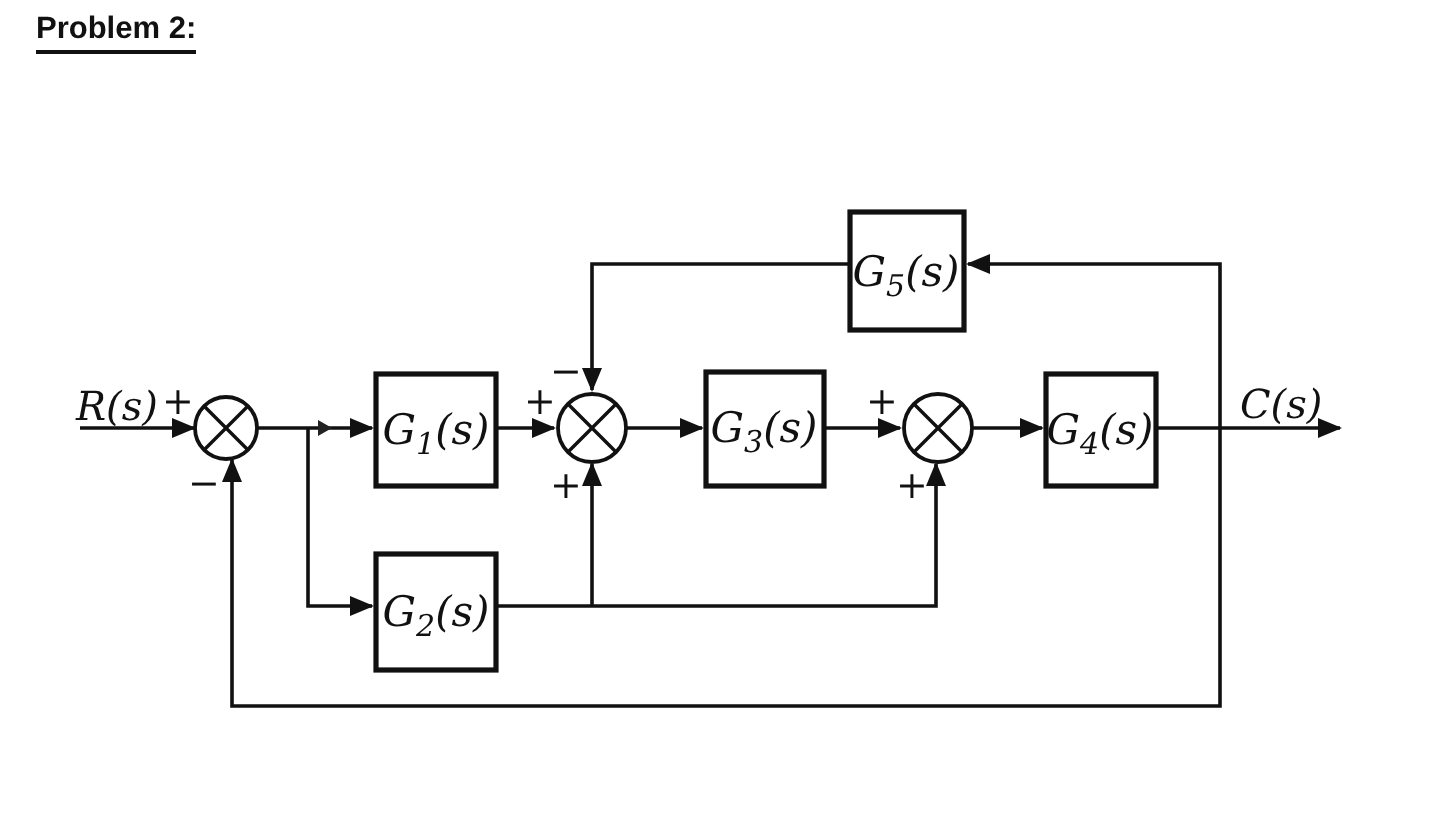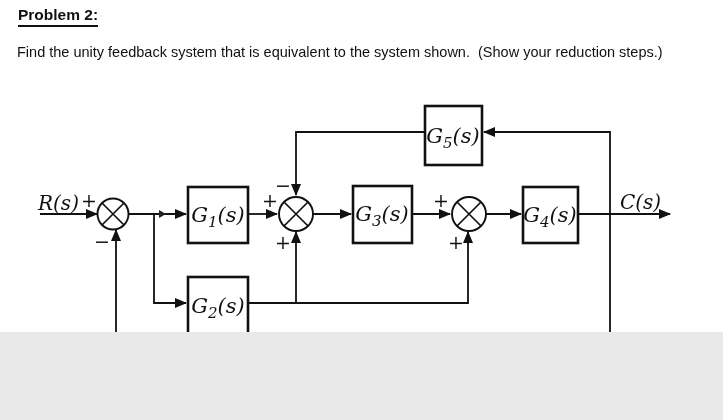--- a/index.html
+++ b/index.html
@@ -1,17 +1,17 @@
 <!DOCTYPE html>
 <html><head>
 <meta charset="utf-8">
 <style>
   html,body{margin:0;padding:0;background:#e9e9e9;}
   #page{
-    position:relative;width:723px;height:332px;background:#ffffff;
+    position:relative;width:723px;height:420px;background:#ffffff;
     font-family:"Liberation Sans",sans-serif;color:#111;overflow:hidden;
   }
   .title{
     position:absolute;left:18px;top:5px;
     font-size:15.5px;font-weight:bold;line-height:20px;
     border-bottom:2px solid #111;padding-bottom:0px;display:inline-block;
   }
   .instructions{
     position:absolute;left:17px;top:43px;
     font-size:14.5px;line-height:18px;white-space:pre;
@@ -25,21 +25,20 @@
   .sub{font-size:15px;}
   .iolabel{font:italic 20px "DejaVu Serif",serif;fill:#111;}
   .sign{font:19px "DejaVu Serif",serif;fill:#111;text-anchor:middle;}
 </style>
 </head>
 <body>
 
 <div id="page">
 
   <div class="title">Problem 2:</div>
-  <div class="instructions">Find the unity feedback system that is equivalent to the system shown.  (Show your reduction steps.)</div>
 
   <svg width="723" height="420" viewBox="0 0 723 420">
     <defs>
       <marker id="arr" viewBox="0 0 12 10" refX="11" refY="5" markerWidth="12" markerHeight="10" markerUnits="userSpaceOnUse" orient="auto-start-reverse">
         <path d="M0,0 L12,5 L0,10 z" fill="#111"></path>
       </marker>
     </defs>
 
     <path class="wire" d="M40,214 H97" marker-end="url(#arr)"></path>
     <path class="wire" d="M129,214 H186" marker-end="url(#arr)"></path>

